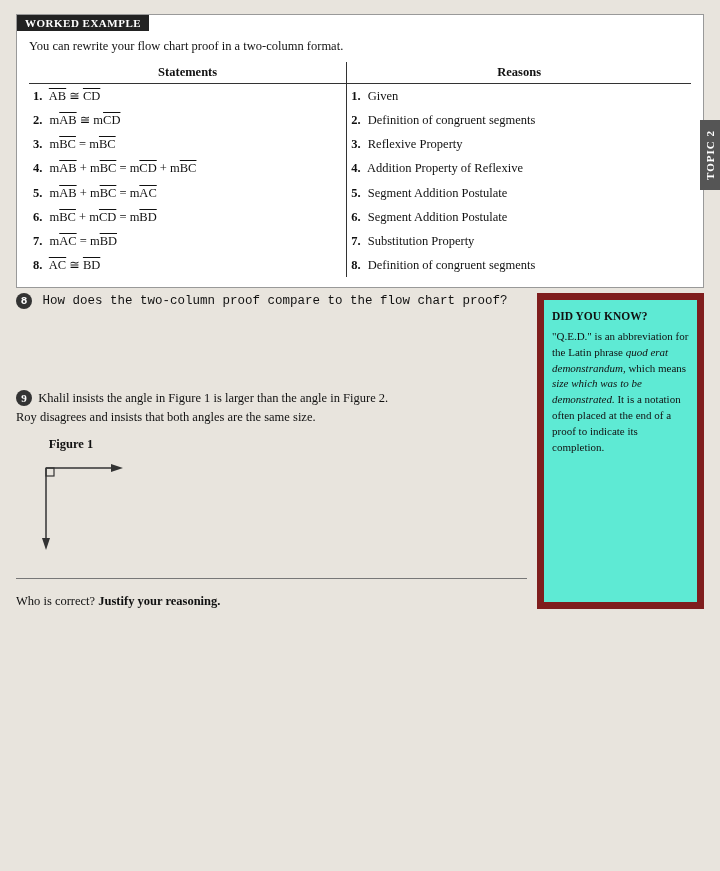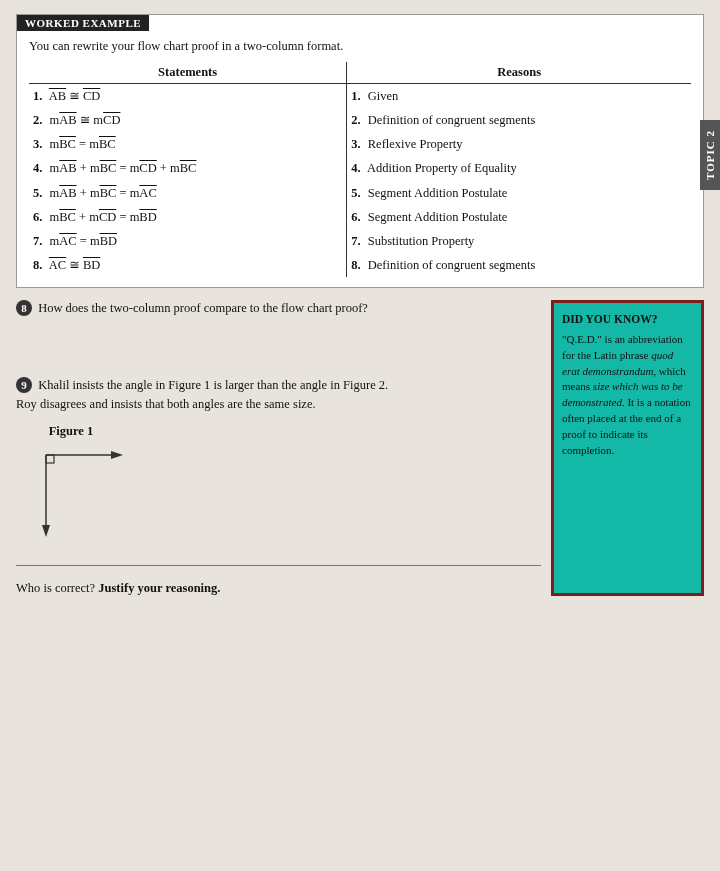--- a/index.html
+++ b/index.html
@@ -31,21 +31,21 @@
     }
 
     .intro-text strong {
       font-weight: bold;
     }
 
     
     .worked-example {
       border: 1.5px solid #999;
       background: #fff;
-      margin-bottom: 12px;
+      margin-bottom: 5px;
       position: relative;
     }
 
     .worked-example-label {
       background: #222;
       color: #fff;
       font-size: 11px;
       font-weight: bold;
       padding: 2px 8px;
       display: inline-block;
@@ -129,39 +129,40 @@
       display: flex;
       gap: 10px;
       margin-top: 4px;
     }
 
     .main-content {
       flex: 1;
     }
 
     .did-you-know {
-      width: 153px;
+      width: 167px;
       flex-shrink: 0;
-      background: #14b8a6;
-      border: 3px solid #7f1d1d;
+      background: #5eead4;
+      border: 7px solid #7f1d1d;
       padding: 8px;
       font-size: 11px;
       line-height: 1.45;
     }
 
     .did-you-know-title {
       font-weight: bold;
       font-size: 11.5px;
       margin-bottom: 4px;
     }
 
     .question-8 {
       font-size: 12.5px;
-      margin-bottom: 60px;
+      margin-bottom: 80px;
       padding-right: 0;
+      font-family: Liberation Mono, monospace;
     }
 
     .q-num {
       display: inline-block;
       background: #333;
       color: #fff;
       border-radius: 50%;
       width: 16px;
       height: 16px;
       text-align: center;
@@ -265,21 +266,21 @@
             </td>
           </tr>
 
           <tr>
             <td>
               <span class="row-num">4.</span>
               <span class="math">m<span class="overline">AB</span> + m<span class="overline">BC</span> = m<span class="overline">CD</span> + m<span class="overline">BC</span></span>
             </td>
             <td>
               <span class="row-num">4.</span>
-              <span>Addition Property of Equality</span>
+              <span>Addition Property of Reflexive</span>
             </td>
           </tr>
 
           <tr>
             <td>
               <span class="row-num">5.</span>
               <span class="math">m<span class="overline">AB</span> + m<span class="overline">BC</span> = m<span class="overline">AC</span></span>
             </td>
             <td>
               <span class="row-num">5.</span>

